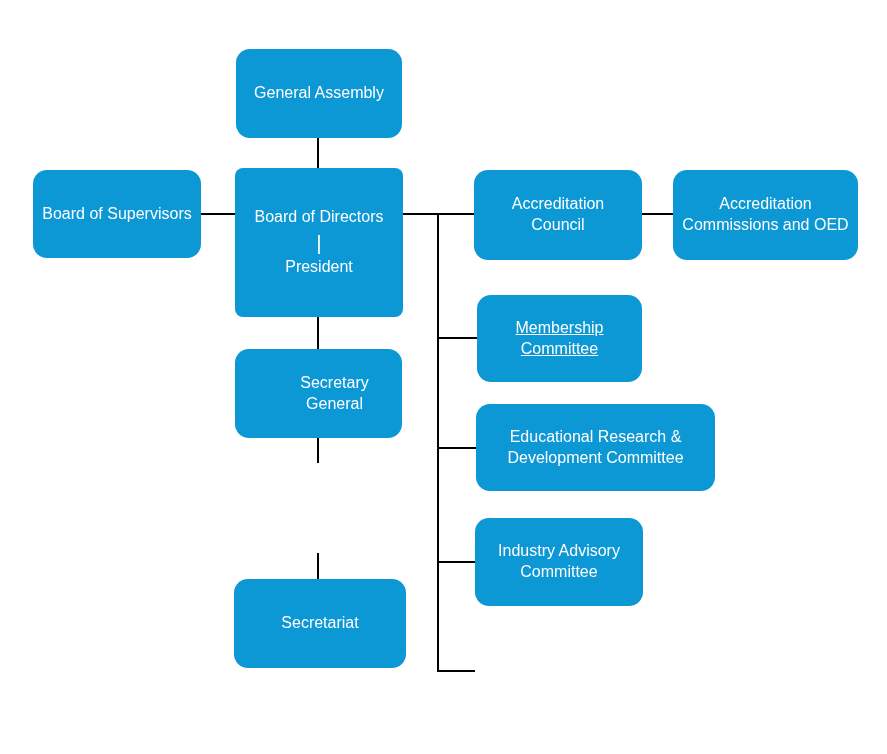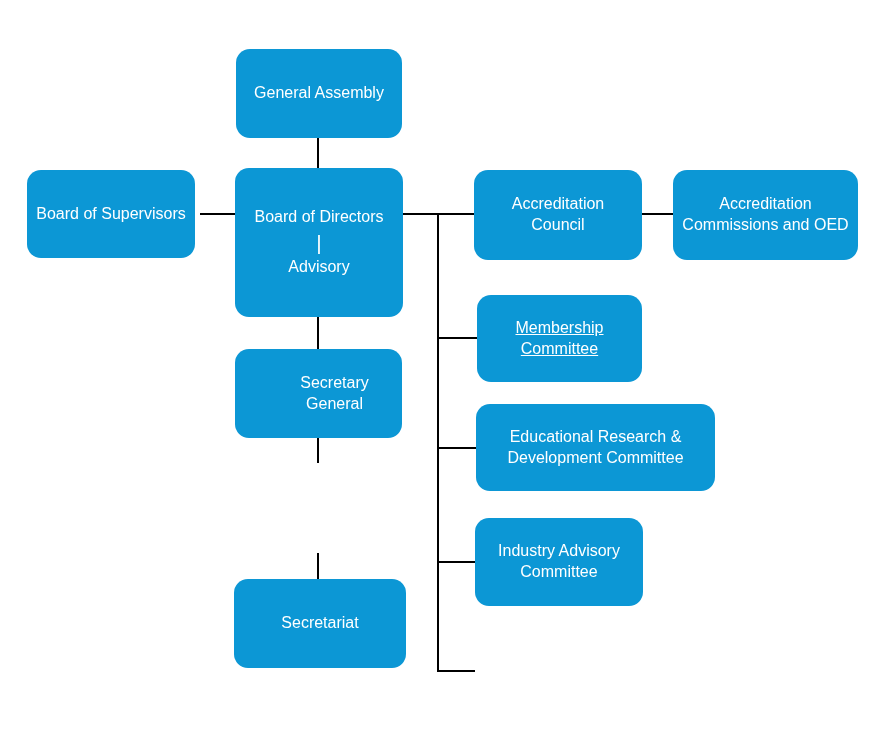--- a/index.html
+++ b/index.html
@@ -38,22 +38,22 @@
     margin: 3px 0;
     font-weight: 400;
   }
   .line {
     position: absolute;
     background: var(--line-color, #000000);
   }
 
   
   .n-general-assembly          { left: 236px; top: 49px;  width: 166px; height: 89px;  }
-  .n-board-of-supervisors      { left: 27px;  top: 170px; width: 168px; height: 88px;  }
-  .n-board-of-directors        { left: 235px; top: 168px; width: 168px; height: 149px; }
+  .n-board-of-supervisors      { left: 33px;  top: 170px; width: 168px; height: 88px;  }
+  .n-board-of-directors        { left: 235px; top: 168px; width: 168px; height: 149px; border-radius: 8px; }
   .n-accreditation-council     { left: 474px; top: 170px; width: 168px; height: 90px;  }
   .n-accreditation-commissions { left: 673px; top: 170px; width: 185px; height: 90px;  }
   .n-secretary-general         { left: 235px; top: 349px; width: 167px; height: 89px; padding-left: 40px;  }
   .n-deputy-secretary-general  { left: 234px; top: 463px; width: 168px; height: 90px;  }
   .n-secretariat               { left: 234px; top: 579px; width: 172px; height: 89px;  }
   .n-membership-committee      { left: 477px; top: 295px; width: 165px; height: 87px; text-decoration: underline;  }
   .n-educational-research      { left: 476px; top: 404px; width: 239px; height: 87px;  }
   .n-industry-advisory         { left: 475px; top: 518px; width: 168px; height: 88px;  }
   .n-election-committee        { left: 475px; top: 626px; width: 167px; height: 89px;  }
 
@@ -93,21 +93,21 @@
     <span class="label">General Assembly</span>
   </div>
 
   <div class="node n-board-of-supervisors">
     <span class="label">Board of Supervisors</span>
   </div>
 
   <div class="node n-board-of-directors">
     <span class="label">Board of Directors</span>
     <span class="divider">|</span>
-    <span class="label">Advisory</span>
+    <span class="label">President</span>
   </div>
 
   <div class="node n-accreditation-council">
     <span class="label">Accreditation
 Council</span>
   </div>
 
   <div class="node n-accreditation-commissions">
     <span class="label">Accreditation
 Commissions and OED</span>

